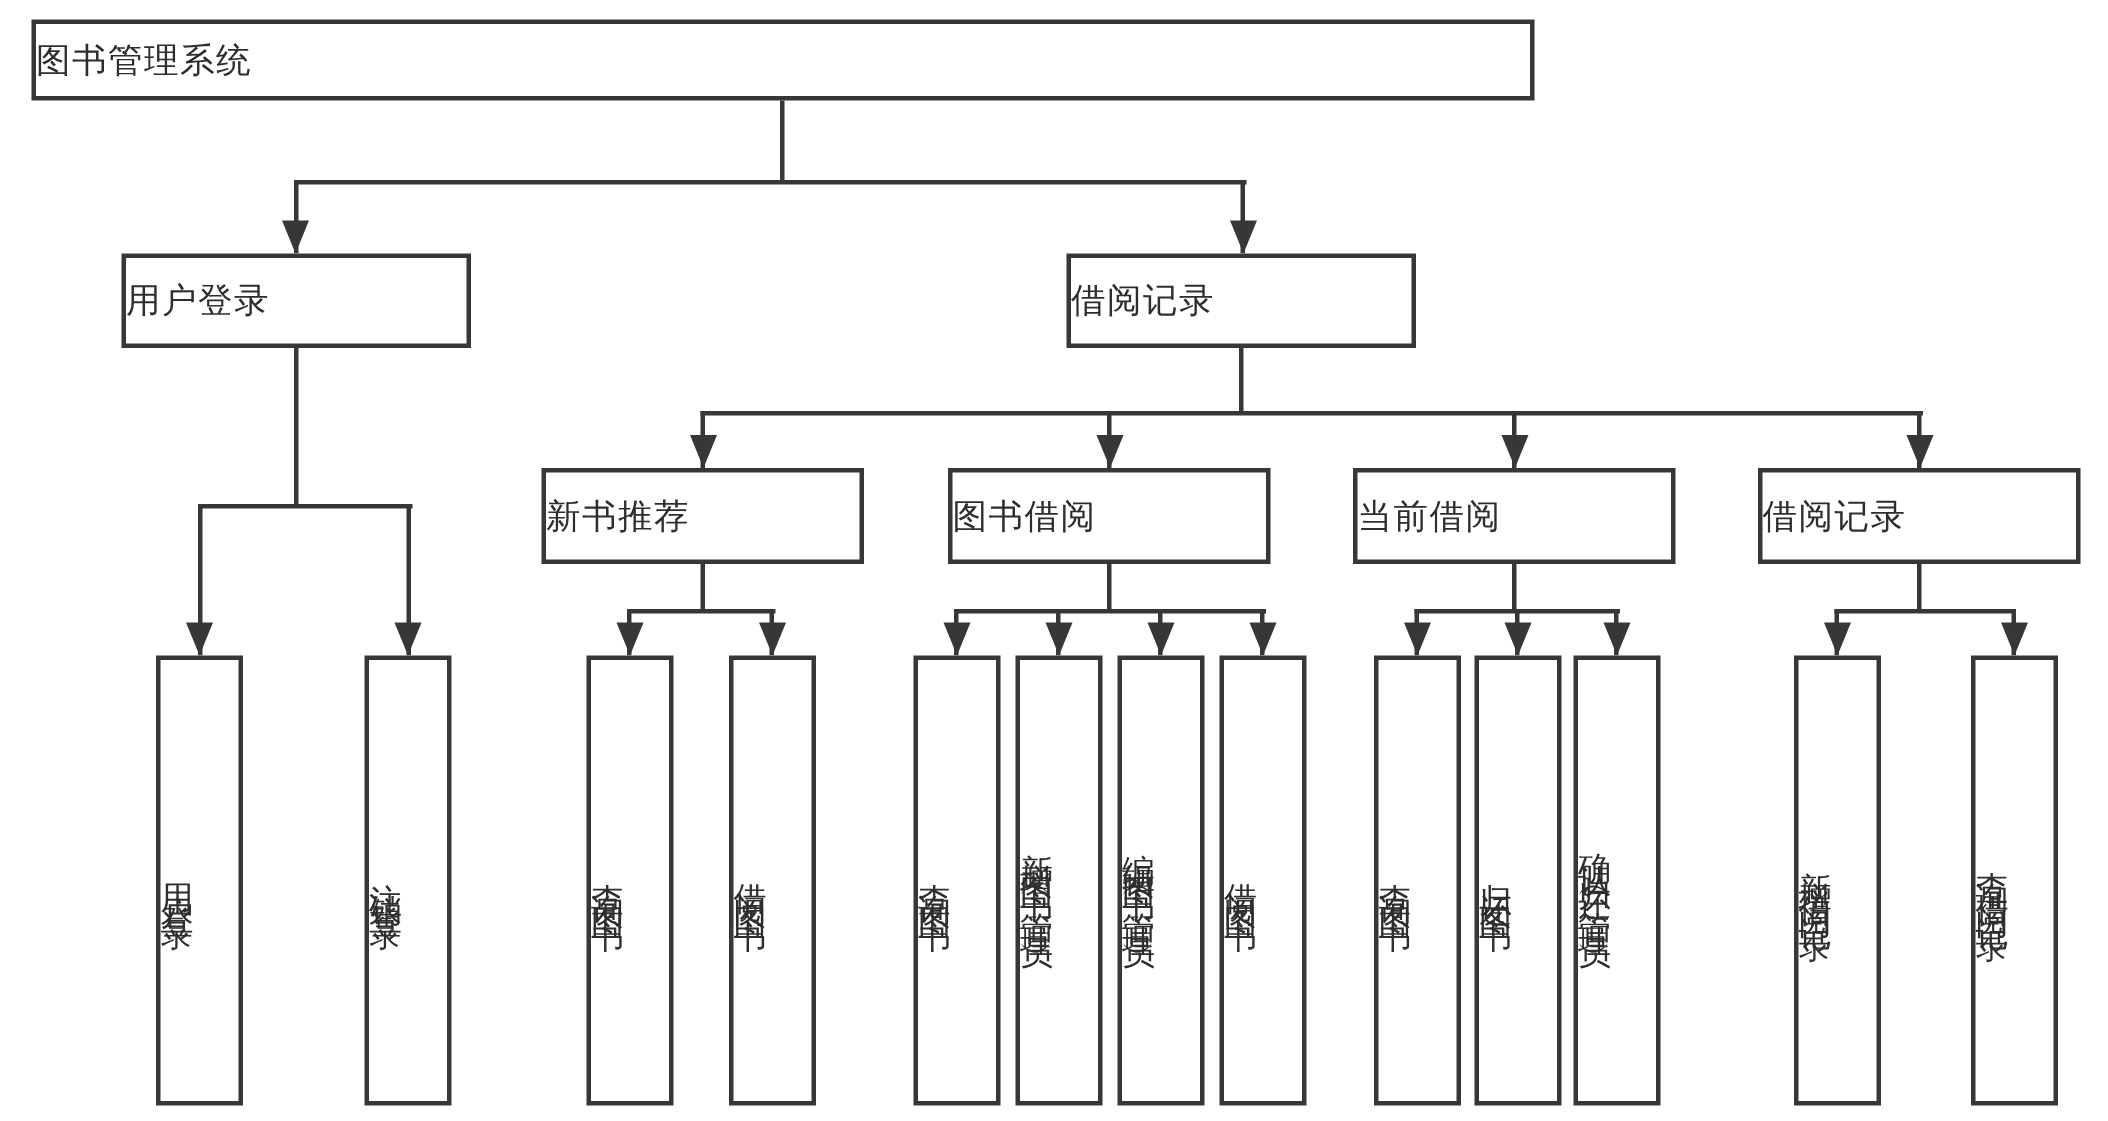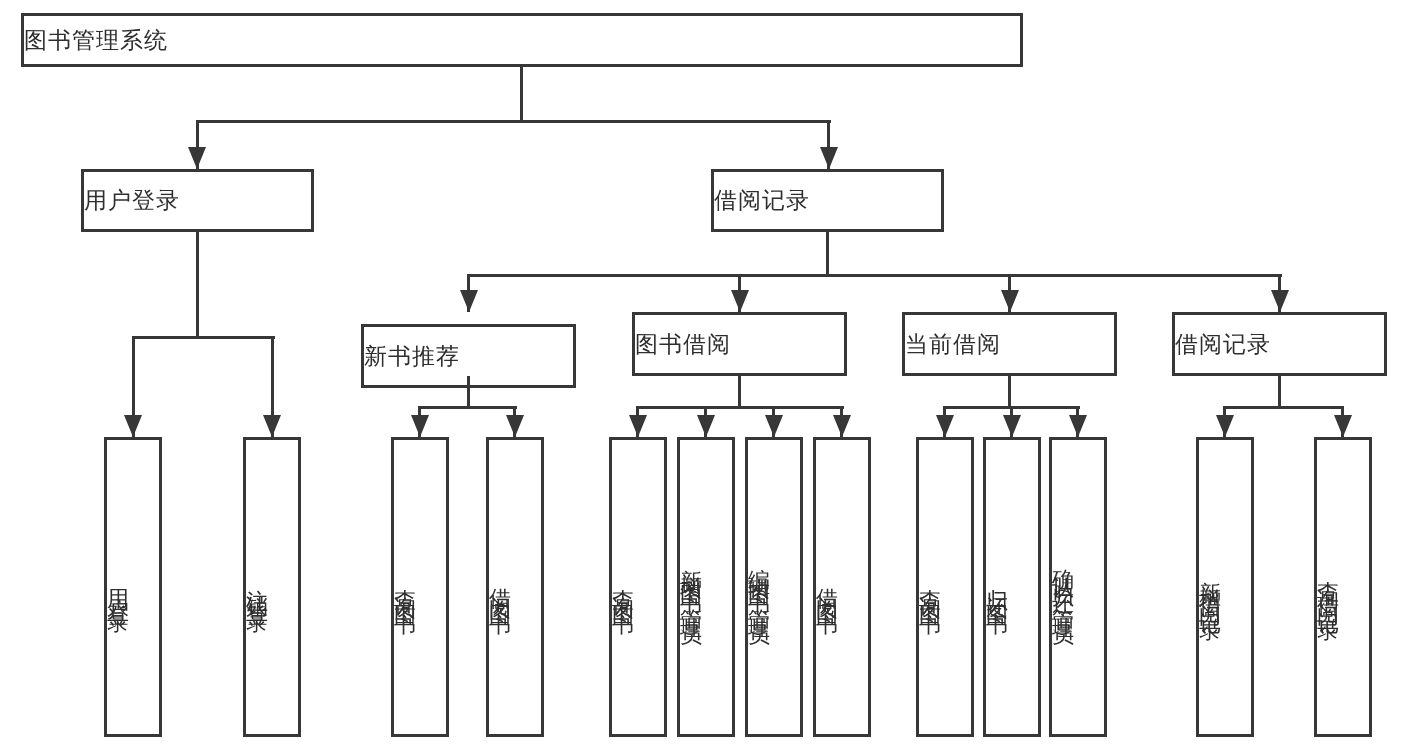--- a/index.html
+++ b/index.html
@@ -101,21 +101,21 @@
   <div class="h" style="left:467px; top:274px; width:815px;"></div>
   <div class="v" style="left:467px; top:274px; height:38px;"></div>
   <div class="arrow" style="left:460px; top:290px;"></div>
   <div class="v" style="left:738px; top:274px; height:38px;"></div>
   <div class="arrow" style="left:731px; top:290px;"></div>
   <div class="v" style="left:1008px; top:274px; height:38px;"></div>
   <div class="arrow" style="left:1001px; top:290px;"></div>
   <div class="v" style="left:1278px; top:274px; height:38px;"></div>
   <div class="arrow" style="left:1271px; top:290px;"></div>
 
-  <div class="node" style="left:361px; top:324px; width:215px; height:64px;">
+  <div class="node" style="left:361px; top:312px; width:215px; height:64px;">
     <span>新书推荐</span>
   </div>
   <div class="node" style="left:632px; top:312px; width:215px; height:64px;">
     <span>图书借阅</span>
   </div>
   <div class="node" style="left:902px; top:312px; width:215px; height:64px;">
     <span>当前借阅</span>
   </div>
   <div class="node" style="left:1172px; top:312px; width:215px; height:64px;">
     <span>借阅记录</span>

